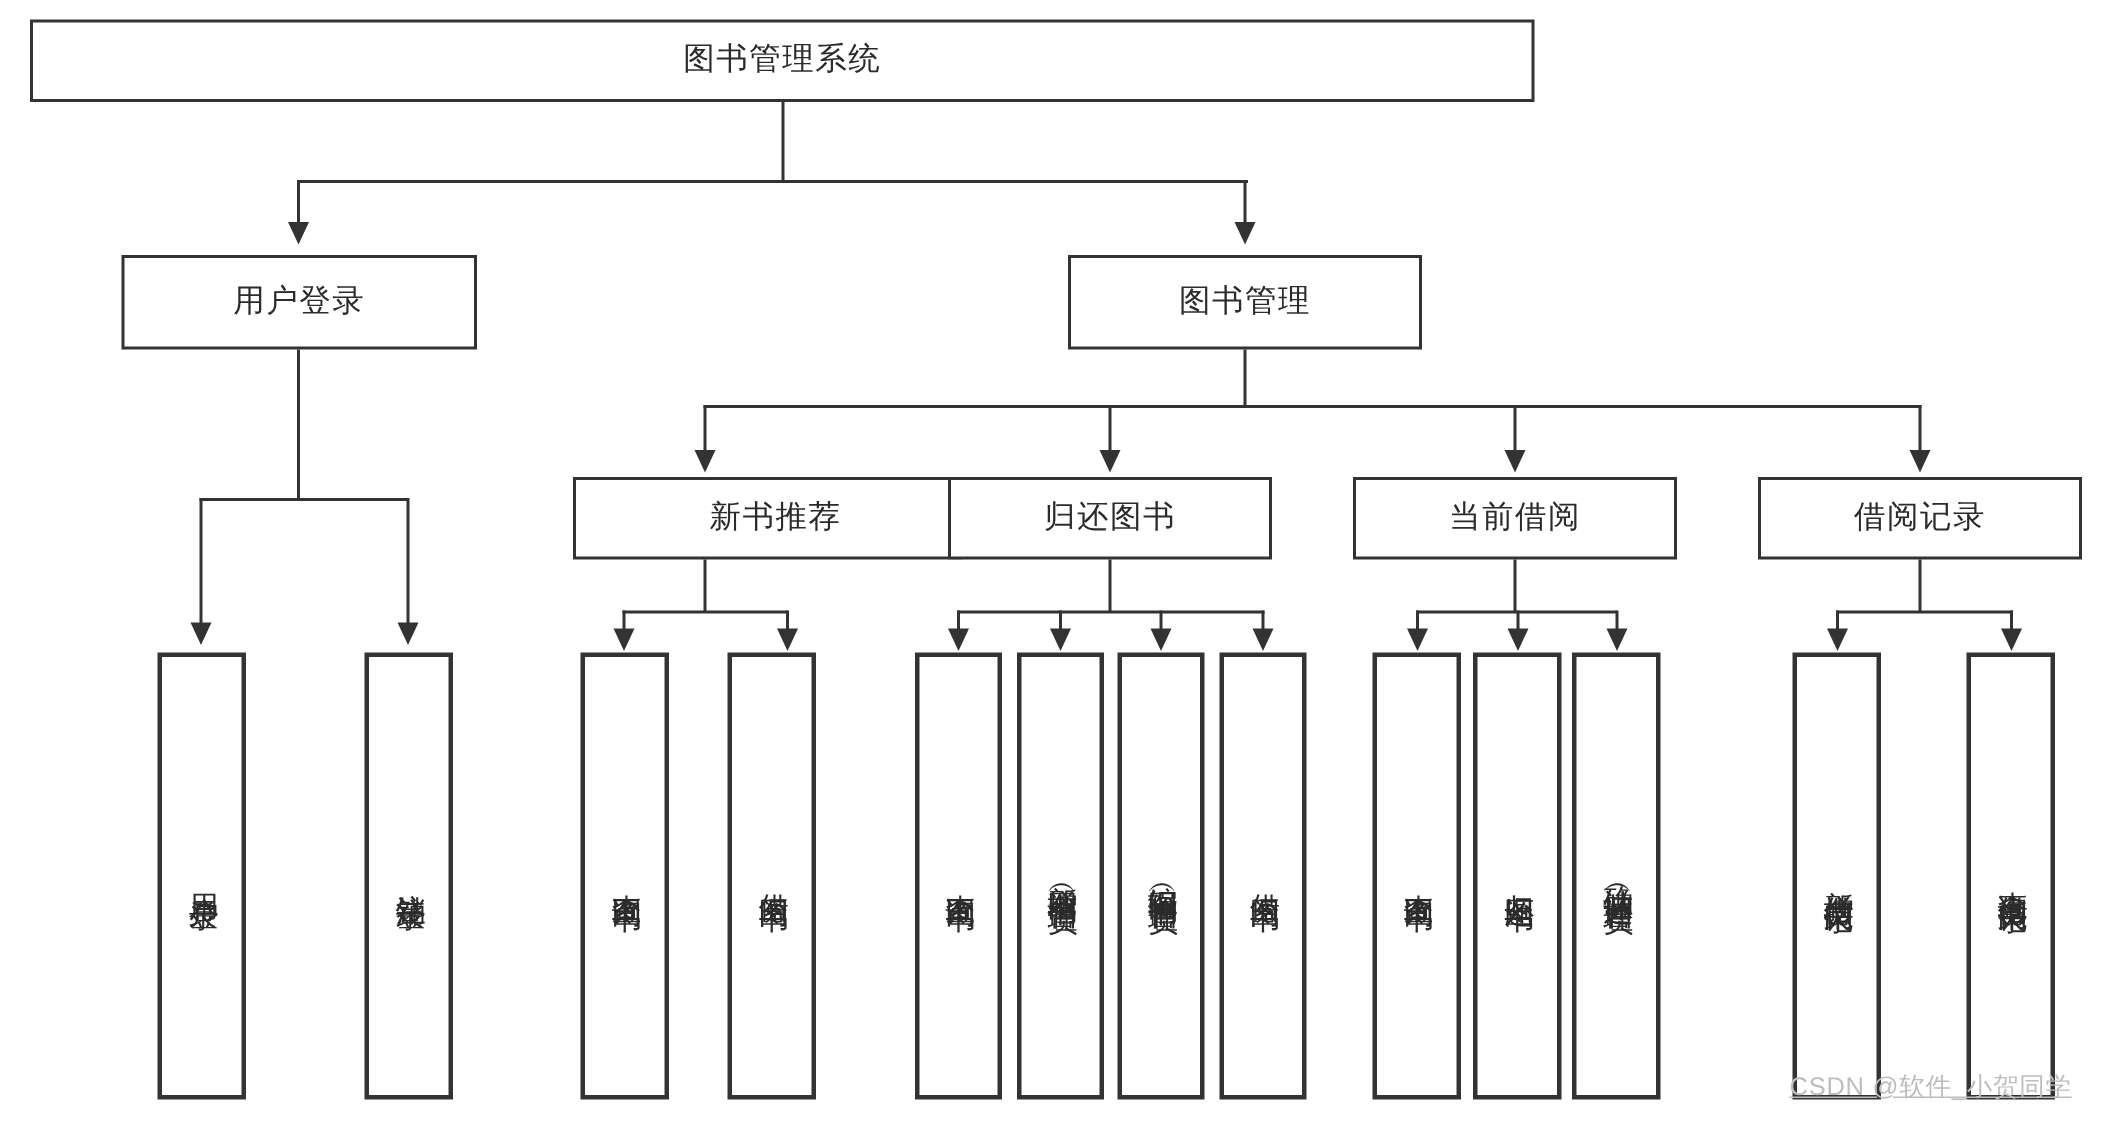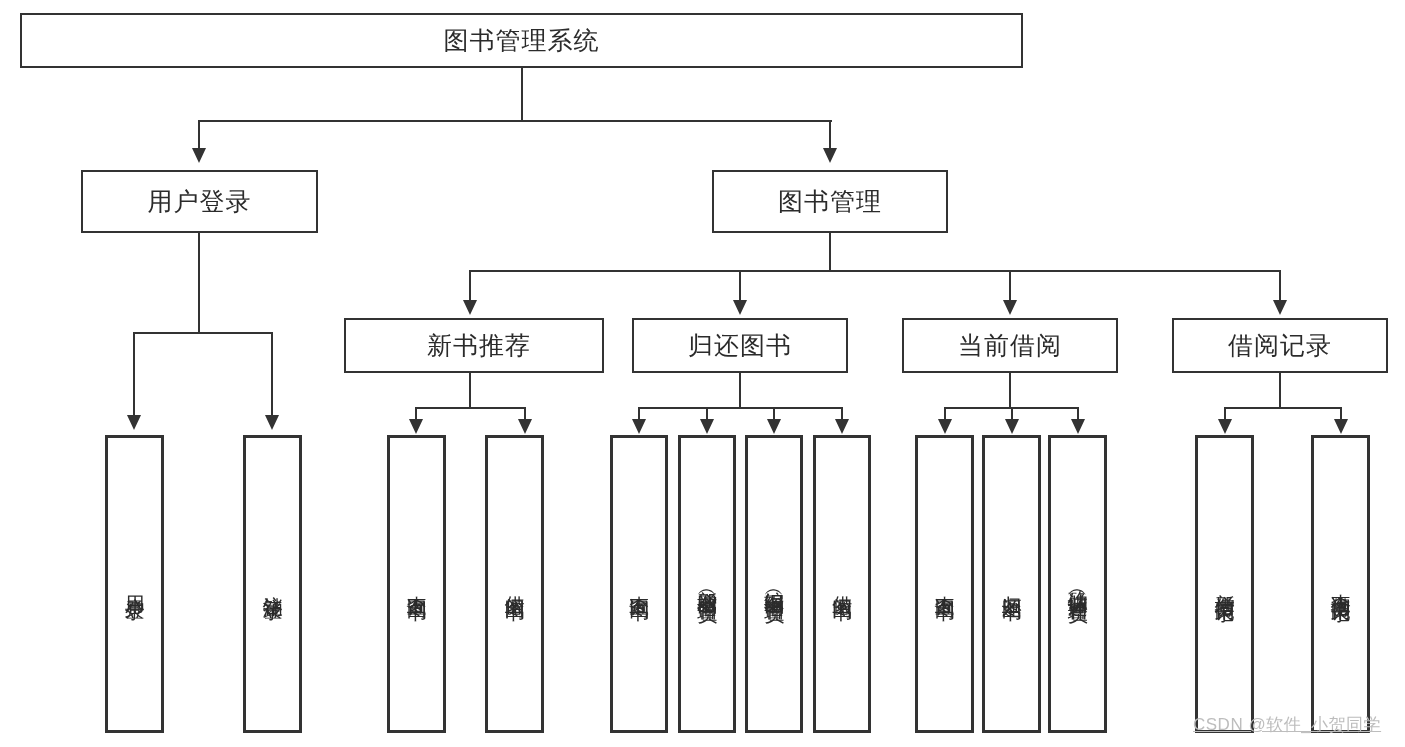--- a/index.html
+++ b/index.html
@@ -16,21 +16,21 @@
     position:absolute;
     box-sizing:border-box;
     background:#ffffff;
     border:2px solid #333333;
     display:flex;
     align-items:center;
     justify-content:center;
   }
   .node .lbl{
     color:#2b2b2b;
-    font-size:25px;
+    font-size:21px;
     line-height:1.05;
     letter-spacing:1px;
     white-space:nowrap;
   }
   
   .leaf{
     border-width:3px;
     align-items:center;
     justify-content:center;
   }
@@ -104,21 +104,21 @@
 
   <div class="ln vln" style="left:469px;top:270px;width:2px;height:32px;"></div>
   <div class="arrow" style="left:463px;top:300px;"></div>
   <div class="ln vln" style="left:739px;top:270px;width:2px;height:32px;"></div>
   <div class="arrow" style="left:733px;top:300px;"></div>
   <div class="ln vln" style="left:1009px;top:270px;width:2px;height:32px;"></div>
   <div class="arrow" style="left:1003px;top:300px;"></div>
   <div class="ln vln" style="left:1279px;top:270px;width:2px;height:32px;"></div>
   <div class="arrow" style="left:1273px;top:300px;"></div>
 
-  <div class="node" style="left:344px;top:318px;width:260px;height:55px;padding-left:10px;">
+  <div class="node" style="left:382px;top:318px;width:260px;height:55px;padding-left:10px;">
     <span class="lbl">新书推荐</span>
   </div>
   <div class="node" style="left:632px;top:318px;width:216px;height:55px;">
     <span class="lbl">归还图书</span>
   </div>
   <div class="node" style="left:1172px;top:318px;width:216px;height:55px;">
     <span class="lbl">借阅记录</span>
   </div>
   <div class="node" style="left:902px;top:318px;width:216px;height:55px;">
     <span class="lbl">当前借阅</span>

